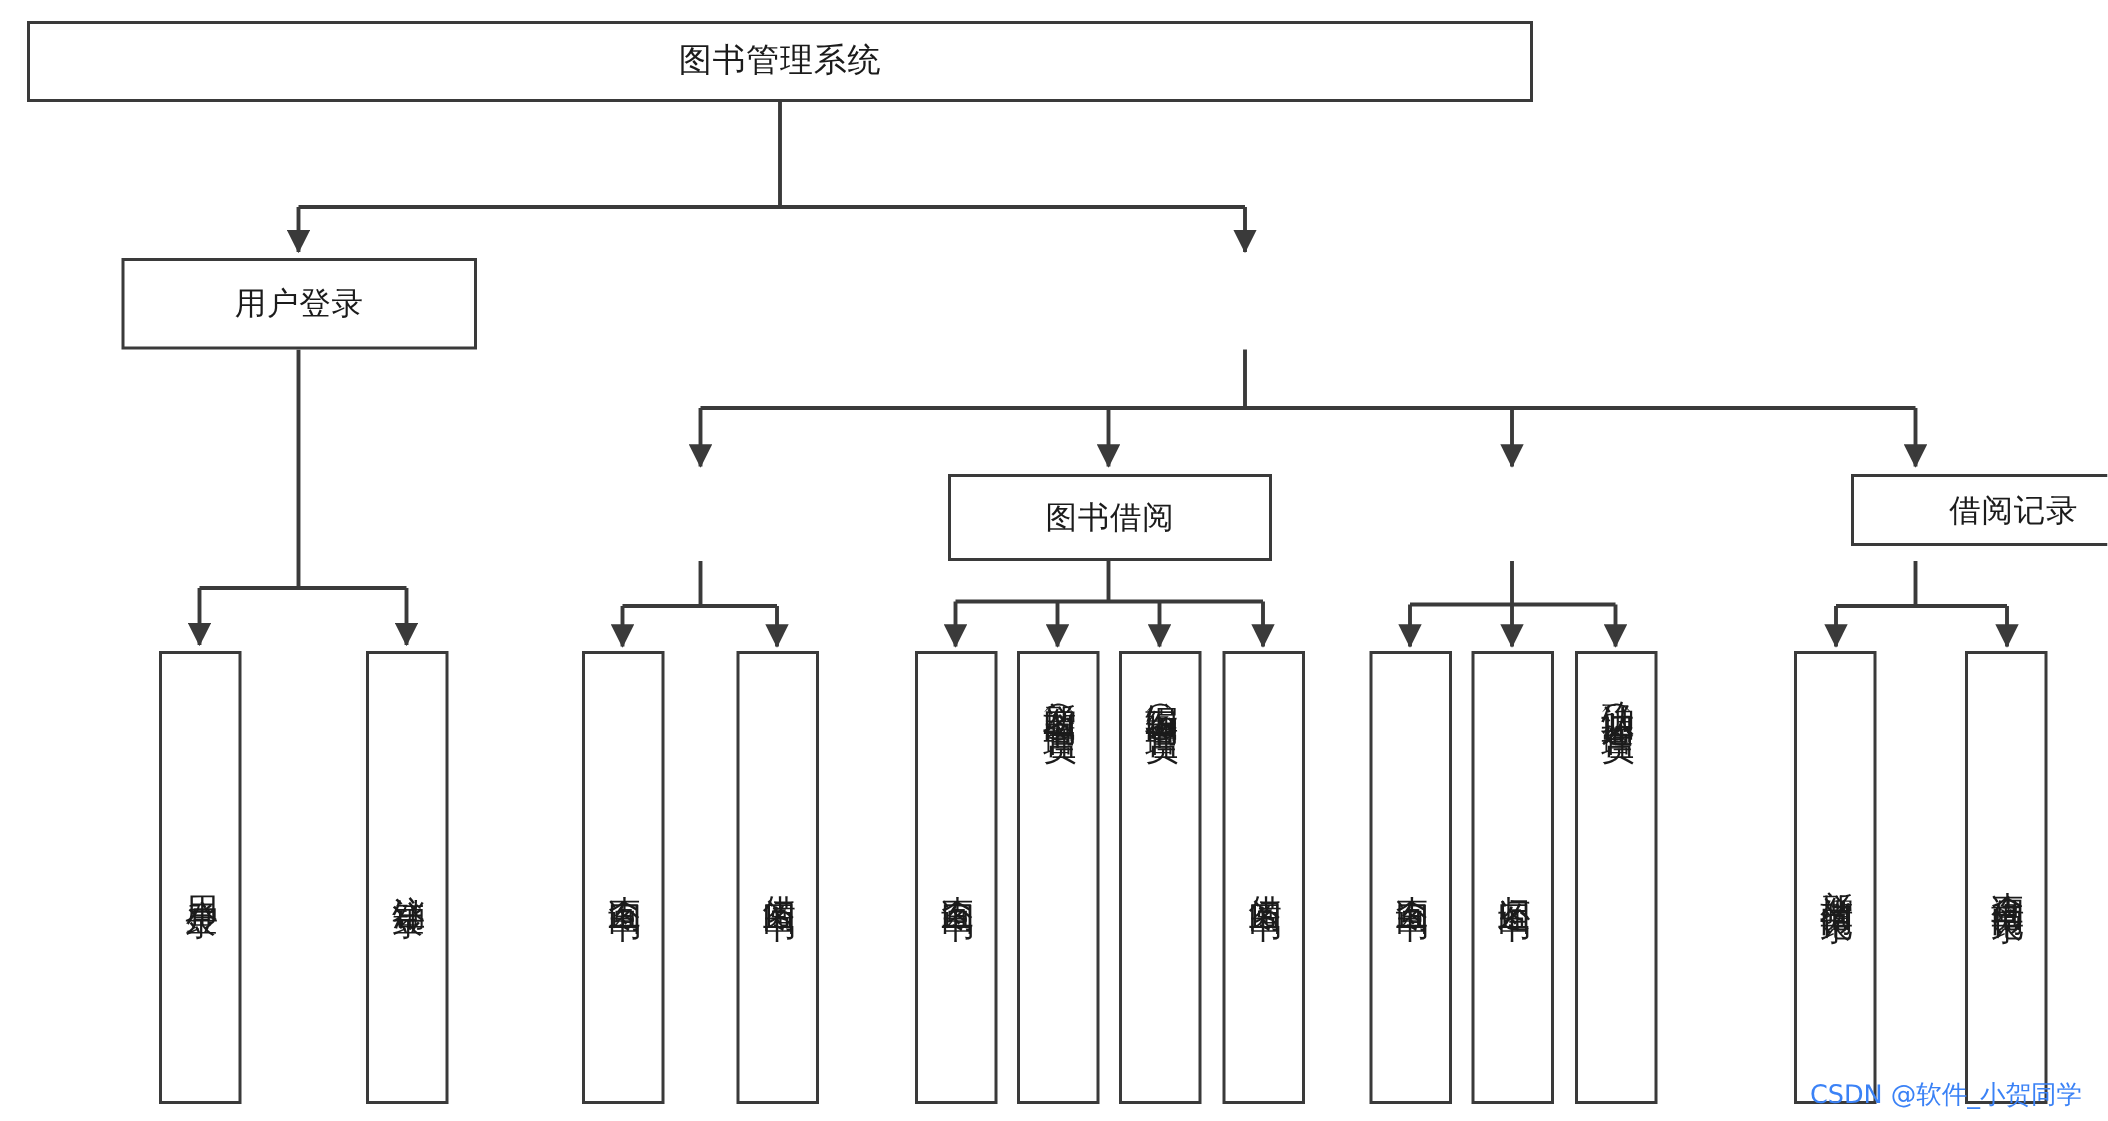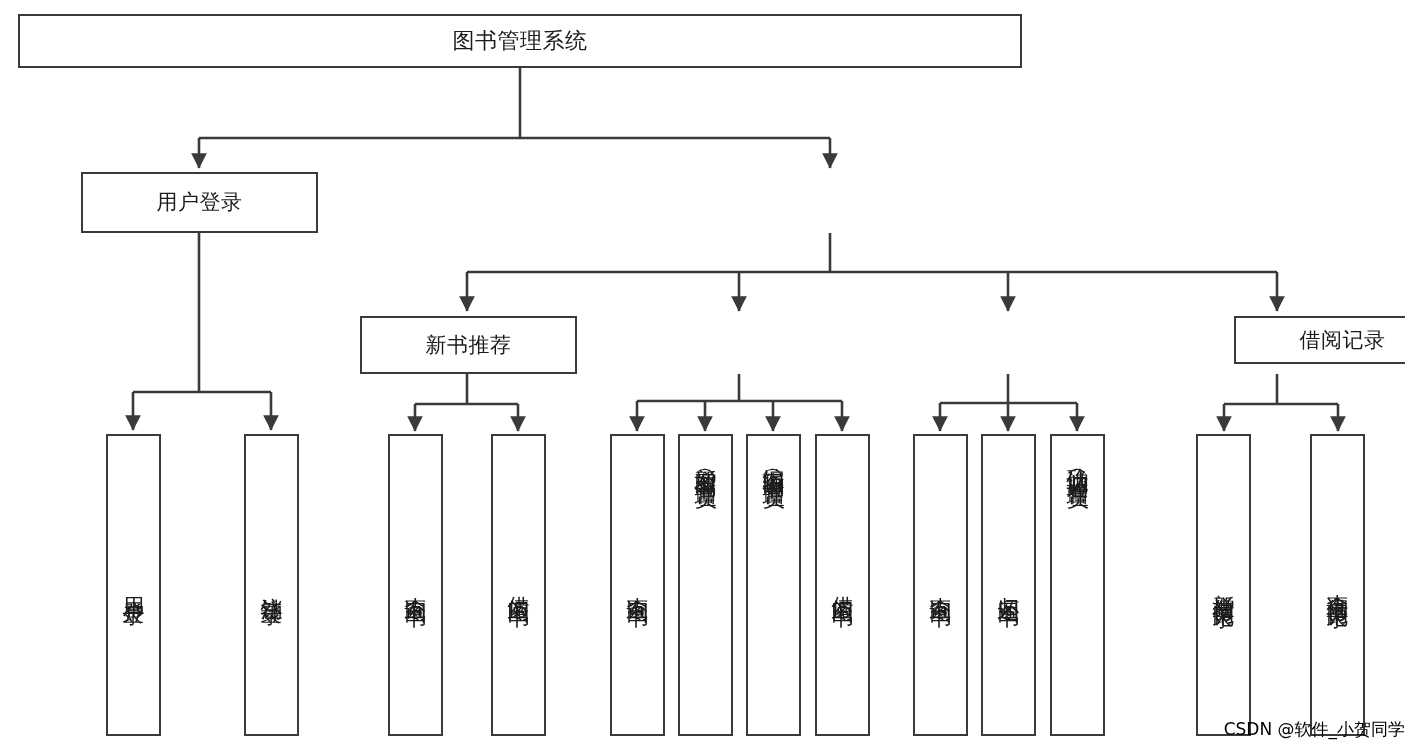--- a/index.html
+++ b/index.html
@@ -62,24 +62,24 @@
     line-height: 1.0;
     letter-spacing: 3px;
     white-space: nowrap;
   }
   .node.v.center-v {
     align-items: center;
     padding-top: 0;
   }
   #watermark {
     position: absolute;
-    right: 0;
+    right: 17px;
     bottom: 6px;
     font-size: 17px;
-    color: #000000;
+    color: #3b82f6;
     white-space: nowrap;
     z-index: 5;
     font-family: "DejaVu Sans", "Liberation Sans", sans-serif;
   }
 </style>
 </head>
 <body>
 
 <div id="diagram-root">
 
@@ -136,22 +136,22 @@
   </svg>
 
   <div class="node h root" style="left:18px; top:14px; width:1004px; height:54px;">
     <span class="node-label">图书管理系统</span>
   </div>
 
   <div class="node h" style="left:81px; top:172px; width:237px; height:61px;">
     <span class="node-label">用户登录</span>
   </div>
 
-  <div class="node h" style="left:360px; top:316px; width:217px; height:58px;">
-    <span class="node-label">新书推荐</span>
+  <div class="node h" style="left:632px; top:316px; width:216px; height:58px;">
+    <span class="node-label">图书借阅</span>
   </div>
   <div class="node h" style="left:1234px; top:316px; width:217px; height:48px;">
     <span class="node-label">借阅记录</span>
   </div>
 
   <div class="node v center-v" style="left:106px; top:434px; width:55px; height:302px;">
     <span class="node-label">用户登录</span>
   </div>
   <div class="node v center-v" style="left:244px; top:434px; width:55px; height:302px;">
     <span class="node-label">注销登录</span>

